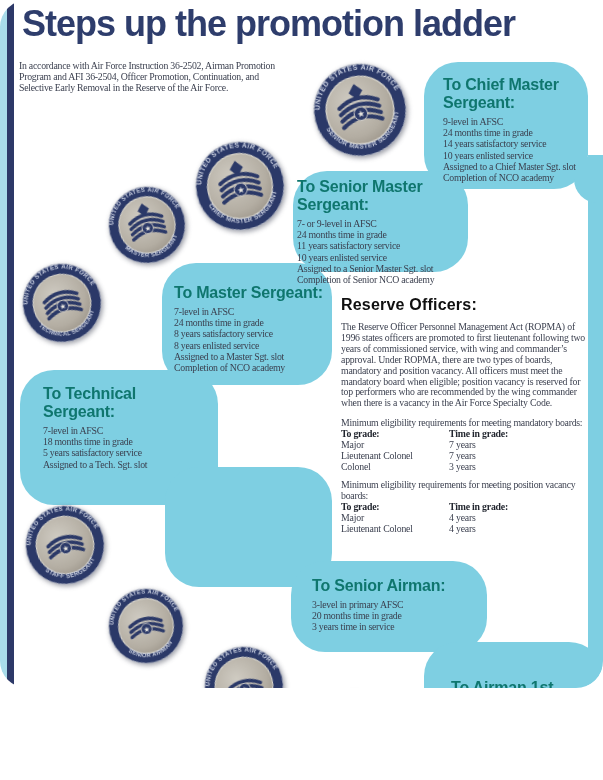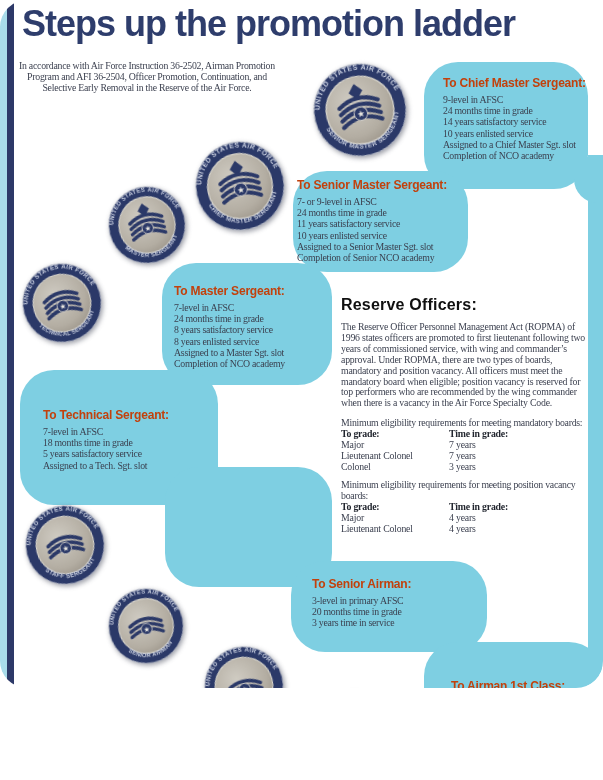--- a/index.html
+++ b/index.html
@@ -7,31 +7,31 @@
         font-family:"Liberation Serif",serif;border-radius:27px;}
 
   
   .edge-light{position:absolute;left:0;top:0;width:7px;height:780px;background:#a9dcea;}
   .edge-navy{position:absolute;left:7px;top:0;width:7px;height:780px;background:#2d3968;}
 
   
   .title{position:absolute;left:22px;top:2px;width:578px;
          font-family:"Liberation Sans",sans-serif;font-weight:bold;font-size:36px;
          letter-spacing:-1px;color:#2e3d6c;line-height:44px;}
-  .intro{position:absolute;left:19px;top:60px;color:#3e4454;font-size:9.5px;line-height:11.5px;text-align:center;}
+  .intro{position:absolute;left:19px;top:60px;color:#3e4454;font-size:9.5px;line-height:11.5px;}
   .intro div{white-space:nowrap;}
 
   
   .step{position:absolute;background:#7ecfe2;border-radius:34px;}
   .rail{position:absolute;background:#7ecfe2;}
 
   
   .block{position:absolute;z-index:5;}
   .block h3{margin:0 0 4px 0;font-family:"Liberation Sans",sans-serif;font-weight:bold;
-            font-size:12px;letter-spacing:-0.2px;color:#c2410c;}
+            font-size:16px;letter-spacing:-0.2px;color:#0f766e;}
   .req-line{font-size:9.8px;line-height:11.2px;letter-spacing:-0.25px;color:#3a3f4e;white-space:nowrap;}
 
   
   .reserve{position:absolute;left:341px;top:296px;width:250px;z-index:5;}
   .reserve h3{margin:0 0 8px 0;font-family:"Liberation Sans",sans-serif;font-weight:bold;
               font-size:16px;letter-spacing:0.2px;color:#101010;}
   .reserve .para{font-size:9.8px;line-height:10.9px;letter-spacing:-0.2px;color:#3a3f4e;margin-bottom:8px;}
   .tbl{margin-bottom:7px;}
   .tbl .caption{font-size:9.8px;line-height:11px;letter-spacing:-0.25px;color:#3a3f4e;}
   .tbl .caption.nowrap{white-space:nowrap;}
@@ -95,21 +95,21 @@
     <h3>To Master Sergeant:</h3>
     <div>
         <div class="req-line">7-level in AFSC</div>
         <div class="req-line">24 months time in grade</div>
         <div class="req-line">8 years satisfactory service</div>
         <div class="req-line">8 years enlisted service</div>
         <div class="req-line">Assigned to a Master Sgt. slot</div>
         <div class="req-line">Completion of NCO academy</div>
       </div>
   </div>
-  <div class="block" style="left:43px;top:408px;width:160px;">
+  <div class="block" style="left:43px;top:385px;width:160px;">
     <h3>To Technical Sergeant:</h3>
     <div>
         <div class="req-line">7-level in AFSC</div>
         <div class="req-line">18 months time in grade</div>
         <div class="req-line">5 years satisfactory service</div>
         <div class="req-line">Assigned to a Tech. Sgt. slot</div>
       </div>
   </div>
   <div class="block" style="left:312px;top:577px;width:150px;">
     <h3>To Senior Airman:</h3>

